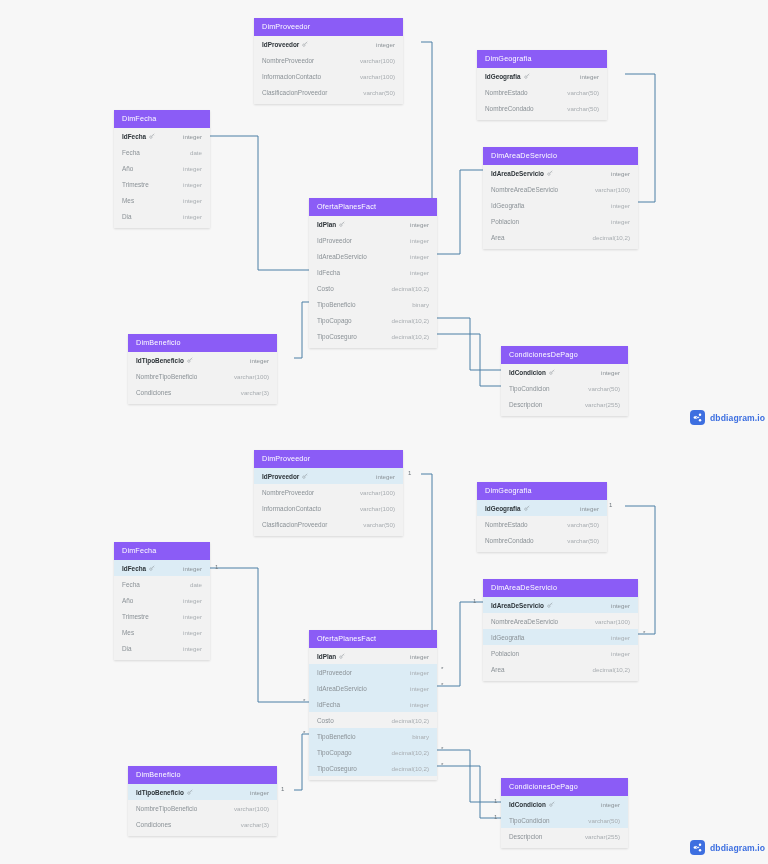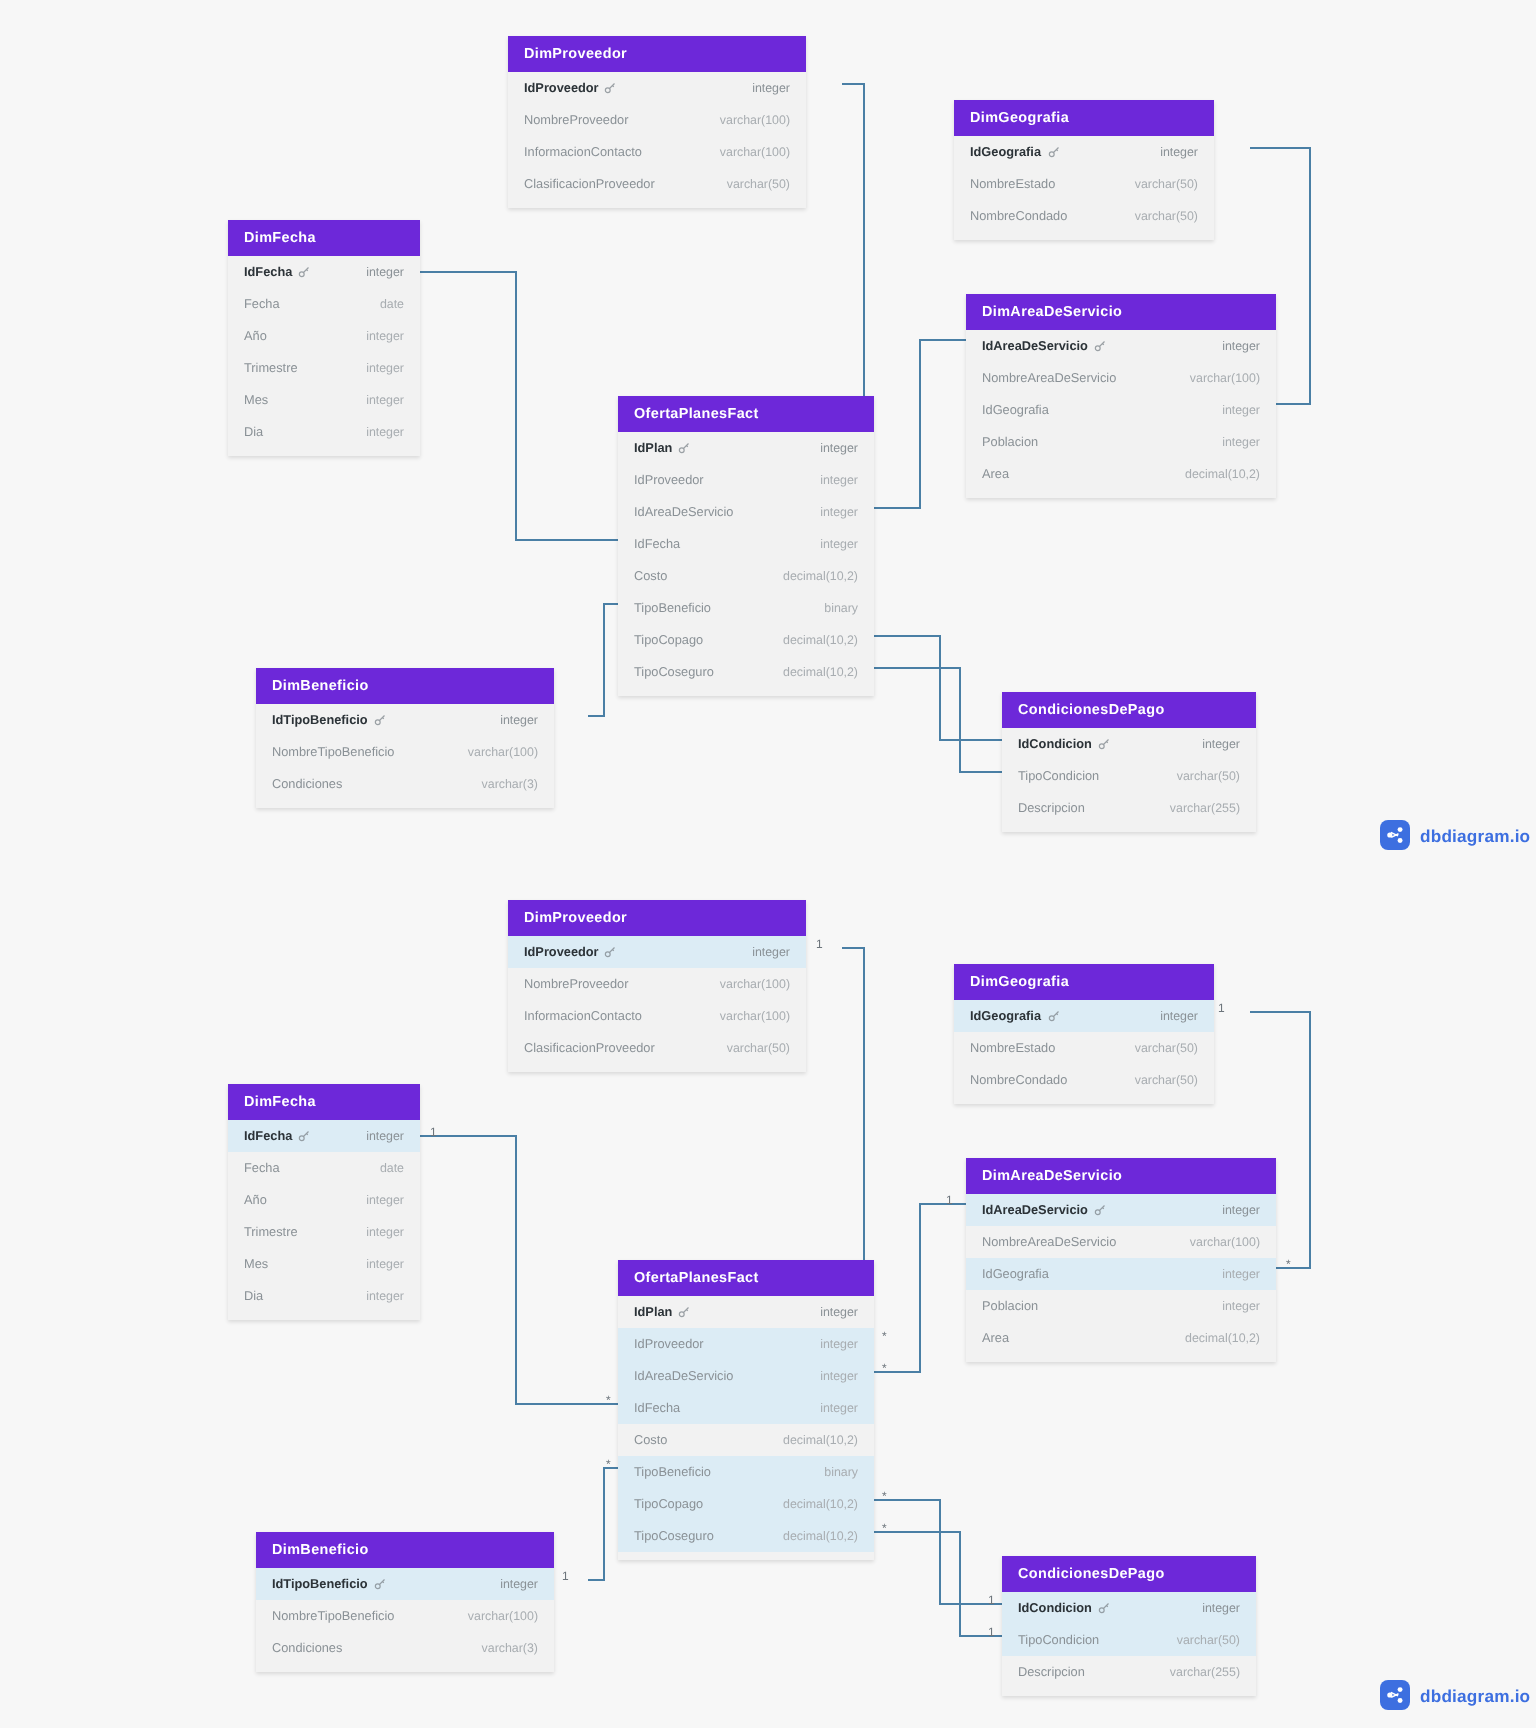--- a/index.html
+++ b/index.html
@@ -22,24 +22,24 @@
   }
 
   
   .tbl {
     position: absolute;
     background: #f2f2f2;
     box-shadow: 0 1px 2px rgba(0,0,0,0.12);
     overflow: hidden;
   }
   .tbl-header {
-    background: #6d28d9;
+    background: #8b5cf6;
     color: #ffffff;
     font-size: 7.2px;
-    font-weight: bold;
+    font-weight: normal;
     letter-spacing: .2px;
     padding: 5px 8px 5px 8px;
     height: 18px;
     line-height: 8px;
     white-space: nowrap;
   }
   .tbl-body { padding-bottom: 4px; }
   .row {
     display: flex;
     align-items: center;

